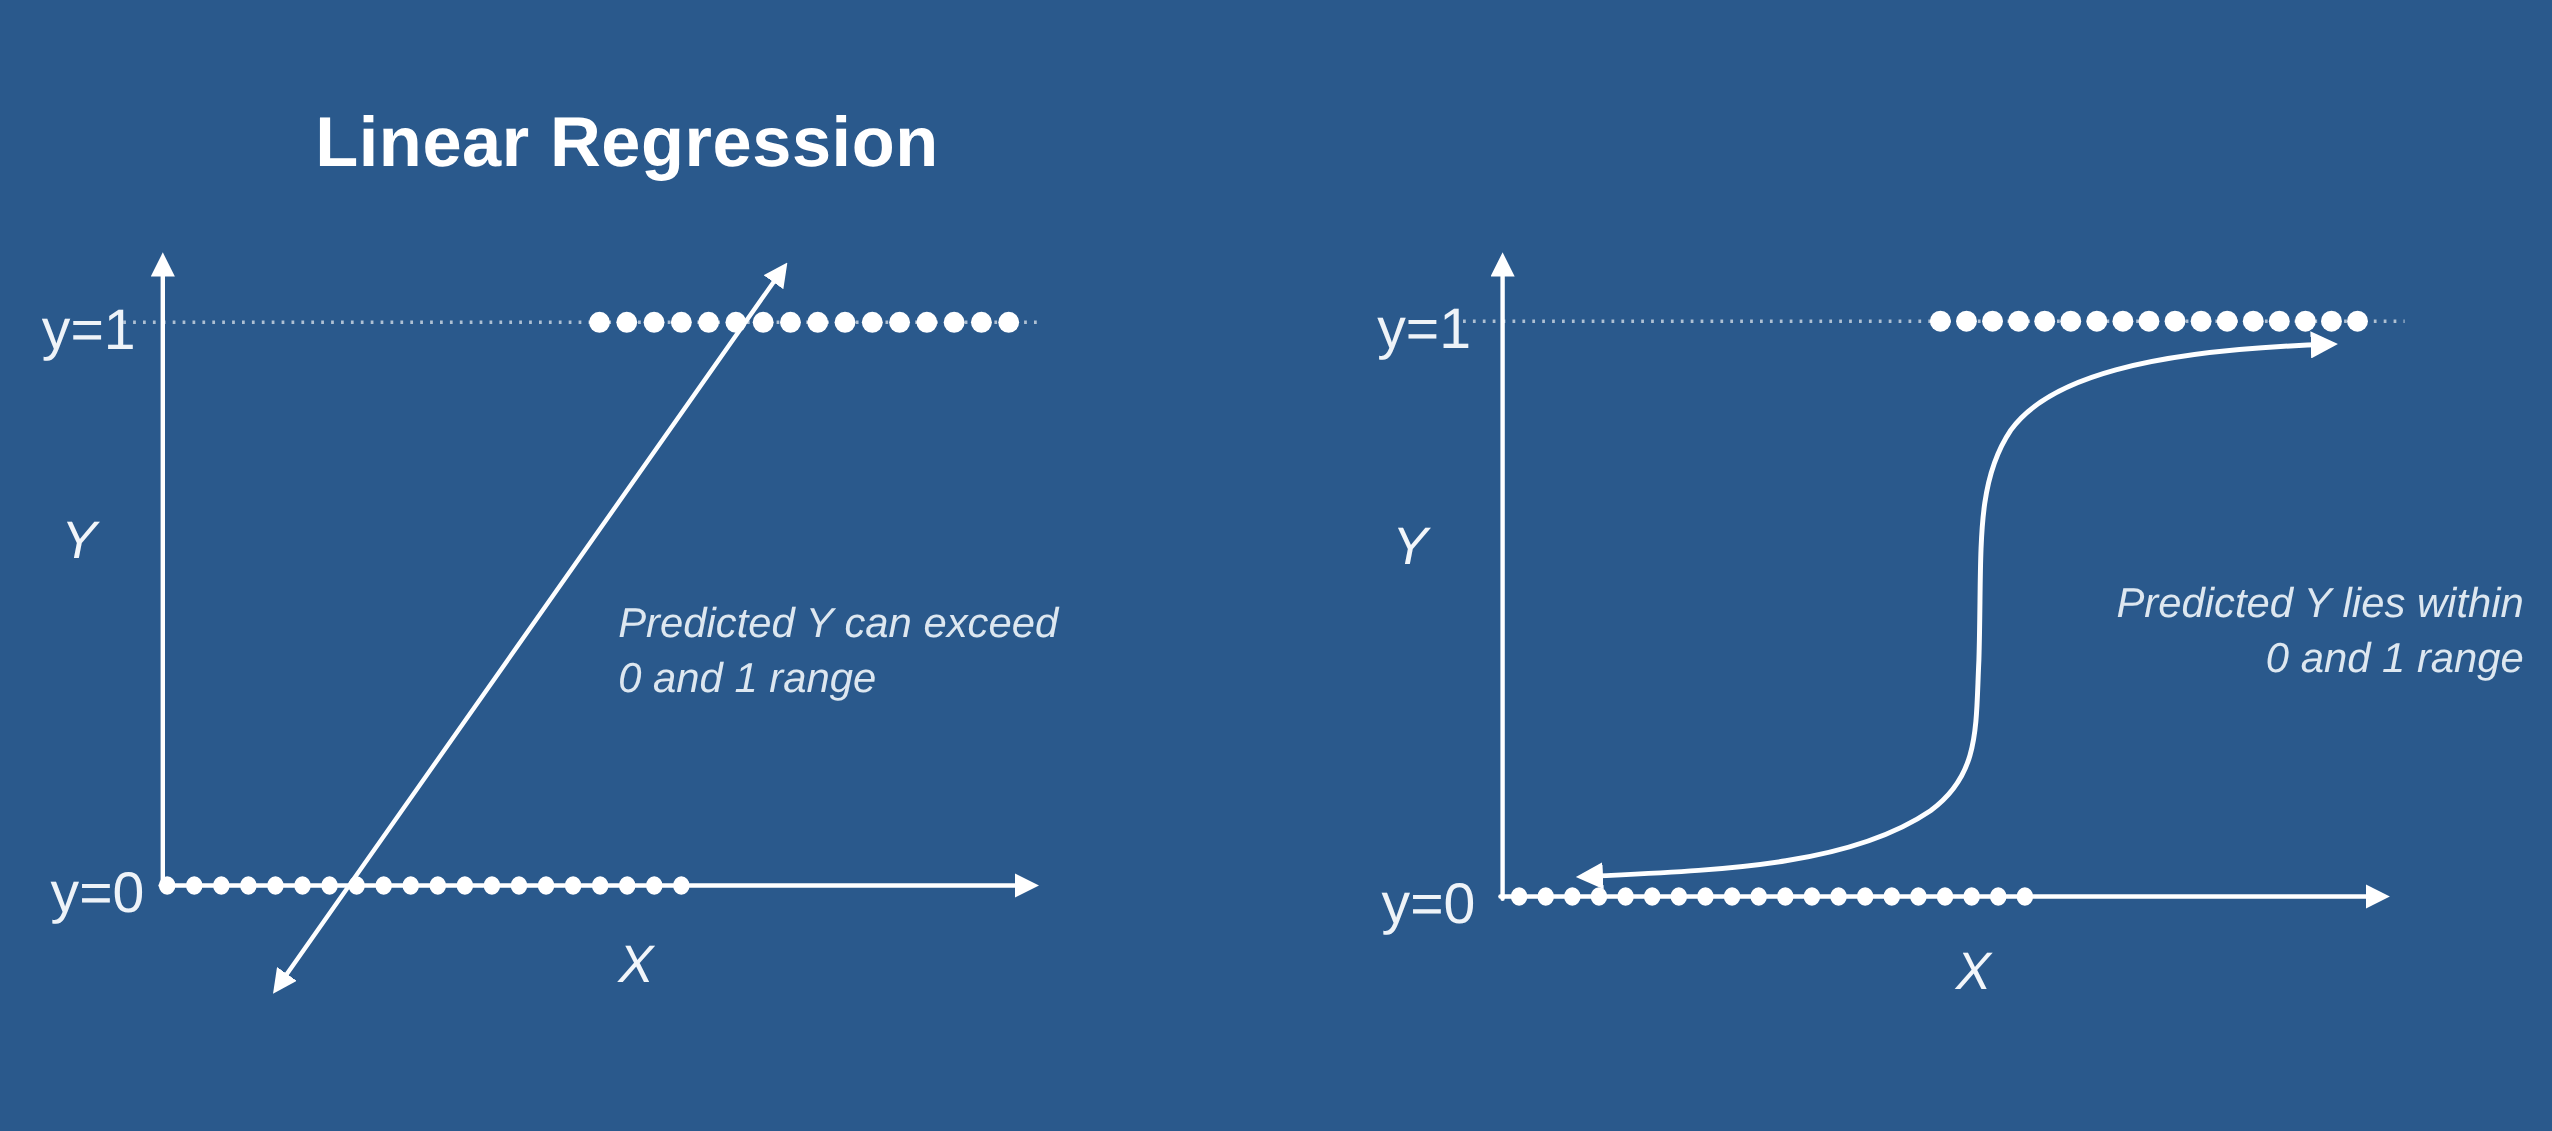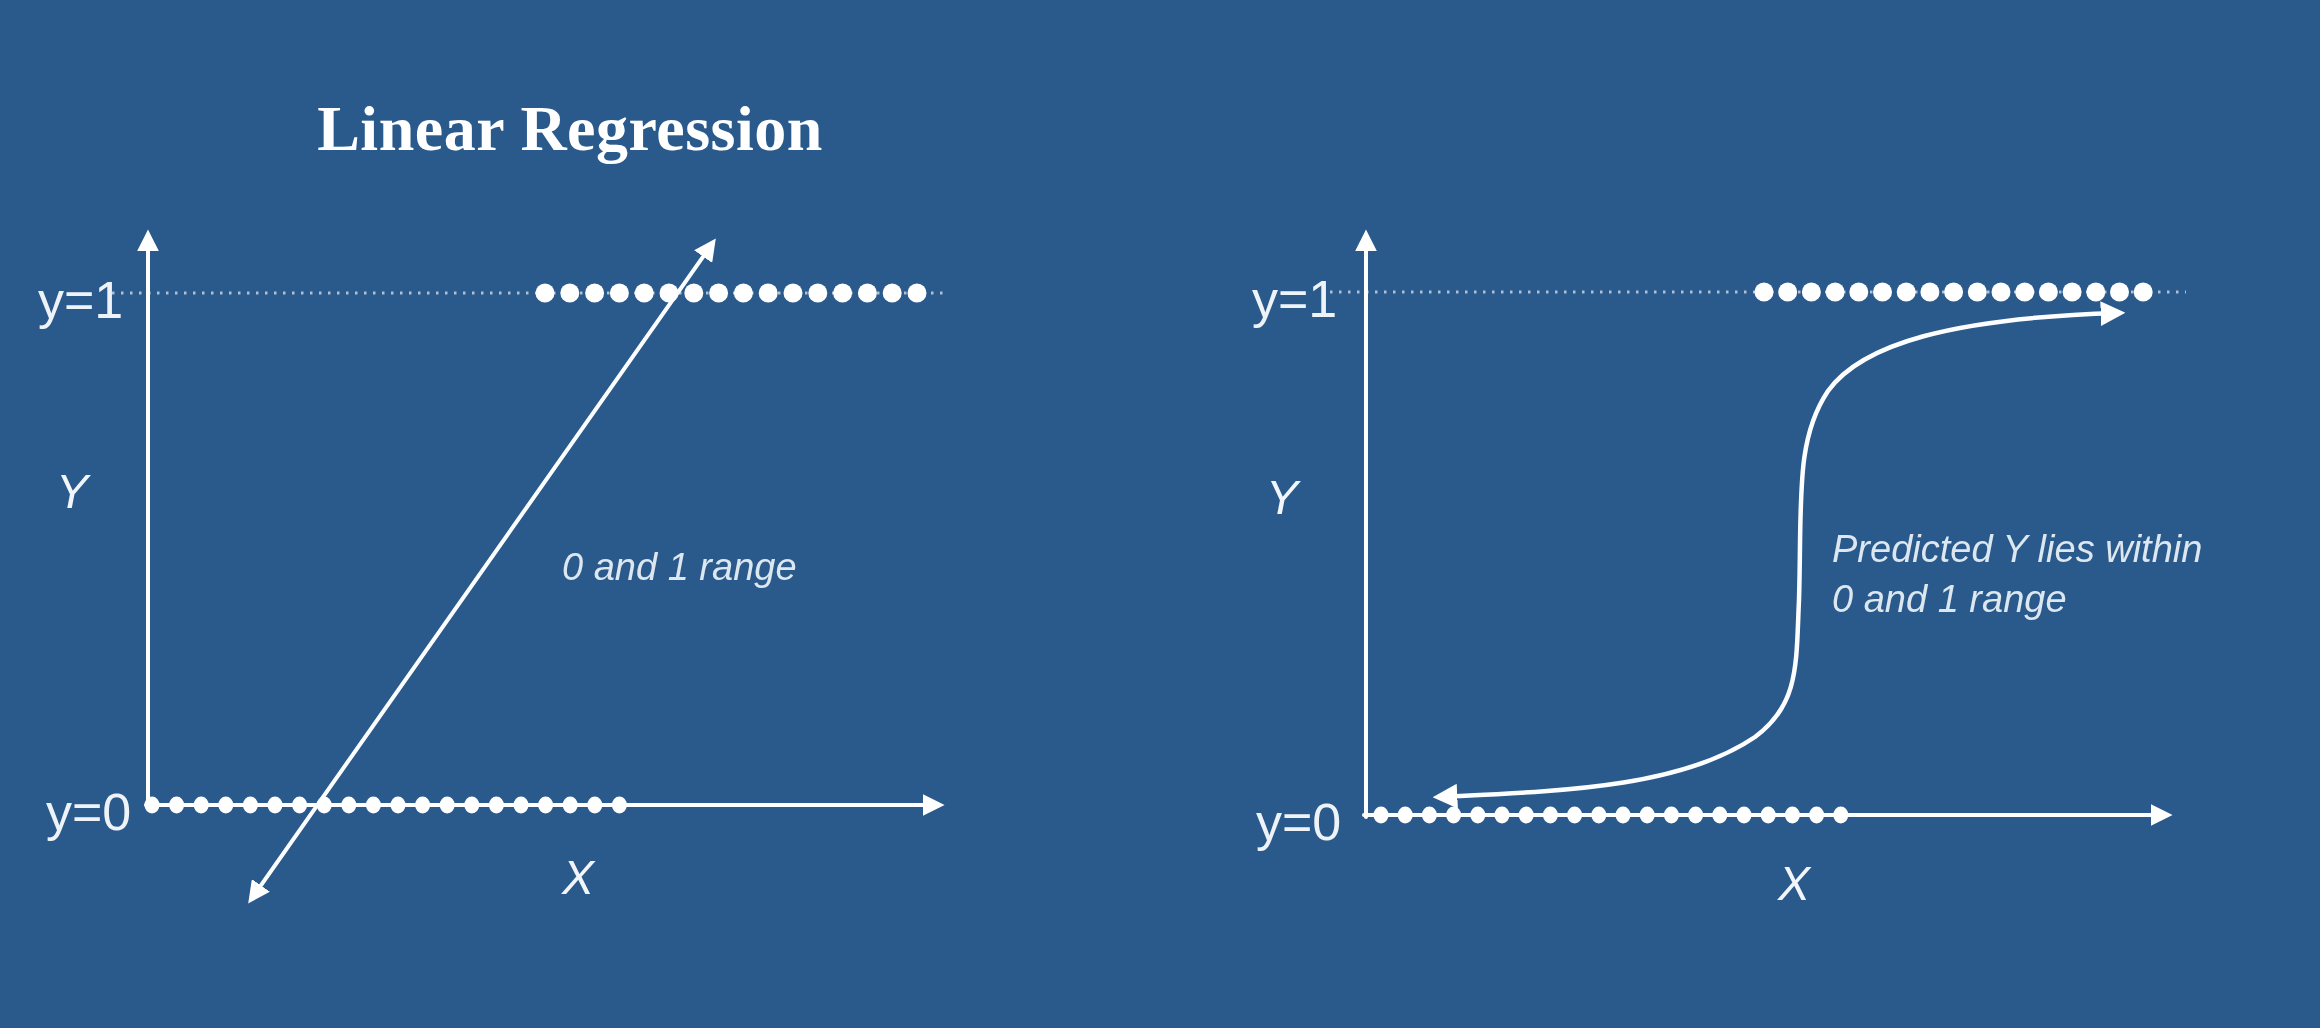--- a/index.html
+++ b/index.html
@@ -125,41 +125,42 @@
         <ellipse cx="2001" cy="292" rx="9.5" ry="9.5" class="dot"></ellipse>
         <ellipse cx="2024.7" cy="292" rx="9.5" ry="9.5" class="dot"></ellipse>
         <ellipse cx="2048.4" cy="292" rx="9.5" ry="9.5" class="dot"></ellipse>
         <ellipse cx="2072.1" cy="292" rx="9.5" ry="9.5" class="dot"></ellipse>
         <ellipse cx="2095.8" cy="292" rx="9.5" ry="9.5" class="dot"></ellipse>
         <ellipse cx="2119.5" cy="292" rx="9.5" ry="9.5" class="dot"></ellipse>
         <ellipse cx="2143.2" cy="292" rx="9.5" ry="9.5" class="dot"></ellipse>
       </g>
     </svg>
 
-  <div class="txt title" style="left:570px; top:92px;font-family:Liberation Serif, serif;">Linear Regression</div>
+  <div class="txt title" style="left:570px; top:92px;">Linear Regression</div>
 
   <div class="txt axis-num" style="left:38px; top:270px;">y=1</div>
 
   <div class="txt axis-num" style="left:46px; top:782px;">y=0</div>
 
   <div class="txt axis-letter" style="left:56px; top:464px;">Y</div>
 
   <div class="txt axis-letter" style="left:562px; top:850px;">X</div>
 
   <div class="txt ann" style="left:562px; top:542px;">
+    <span>Predicted Y can exceed</span>
     <span>0 and 1 range</span>
   </div>
 
 
   <div class="txt axis-num" style="left:1252px; top:269px;">y=1</div>
 
   <div class="txt axis-num" style="left:1256px; top:792px;">y=0</div>
 
   <div class="txt axis-letter" style="left:1266px; top:470px;">Y</div>
 
   <div class="txt axis-letter" style="left:1778px; top:856px;">X</div>
 
-  <div class="txt ann" style="left:1832px; top:524px;">
+  <div class="txt ann" style="left:1924px; top:524px;text-align:right;">
     <span>Predicted Y lies within</span>
     <span>0 and 1 range</span>
   </div>
 
 </div>
 
 </body></html>

